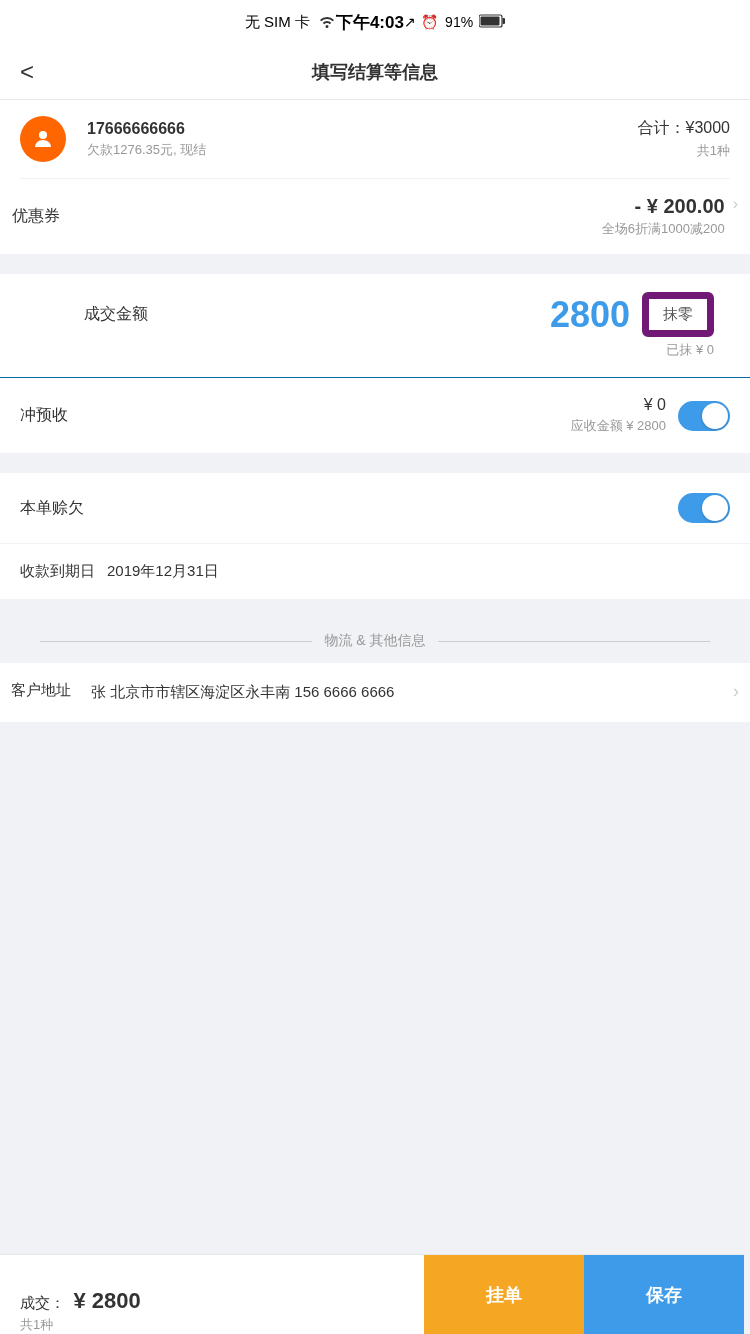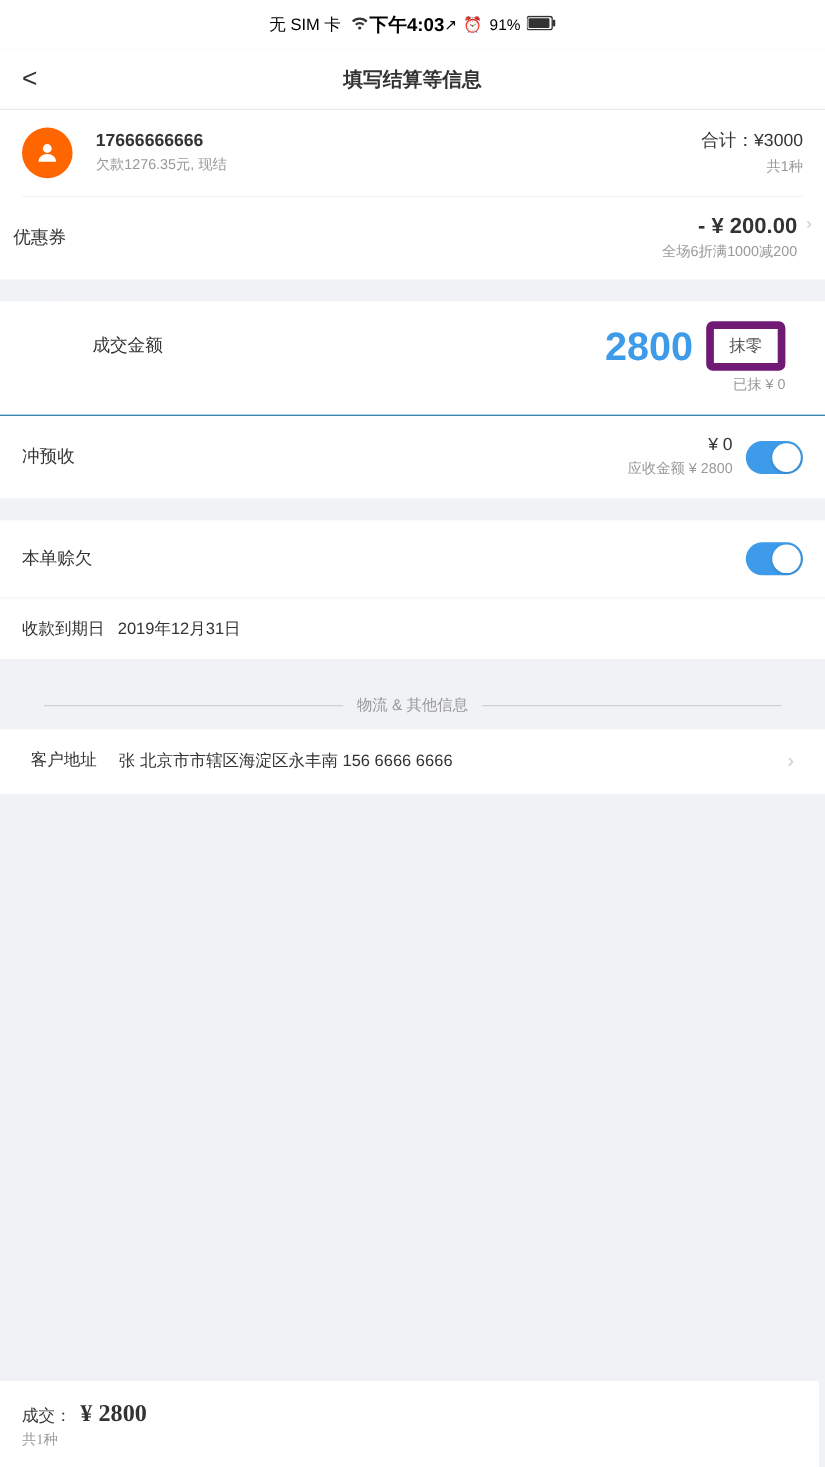--- a/index.html
+++ b/index.html
@@ -218,40 +218,39 @@
     }
     .sep-text {
       font-size: 14px;
       color: #999;
       white-space: nowrap;
     }
 
     
     .address-row {
       background: #fff;
-      padding: 18px 28px;
+      padding: 18px 11px;
       display: flex;
       align-items: flex-start;
       justify-content: space-between;
     }
     .address-label { font-size: 15px; color: #333; margin-right: 20px; flex-shrink: 0; }
     .address-content { font-size: 15px; color: #333; flex: 1; line-height: 1.5; }
 
     
     .bottom-bar {
       position: fixed;
       bottom: 0;
       left: 0;
       width: 744px;
       height: 80px;
       background: #fff;
       display: flex;
-      align-items: center;
+      align-items: flex-end;
       border-top: 1px solid #e8e8e8;
-      font-family: Liberation Serif, serif;
     }
     .bottom-summary {
       padding: 0 20px;
       flex: 1;
     }
     .bottom-deal { font-size: 15px; color: #333; }
     .bottom-deal-amount { font-size: 22px; font-weight: 600; color: #333; margin-left: 4px; }
     .bottom-count { font-size: 13px; color: #999; margin-top: 2px; }
     .bottom-btns {
       display: flex;
@@ -408,13 +407,17 @@
 </div>
 
 <div class="bottom-bar">
   <div class="bottom-summary">
     <div>
       <span class="bottom-deal">成交：</span>
       <span class="bottom-deal-amount">¥ 2800</span>
     </div>
     <div class="bottom-count">共1种</div>
   </div>
+  <div class="bottom-btns">
+    <div class="btn-hang">挂单</div>
+    <div class="btn-save">保存</div>
+  </div>
 </div>
 
 </body></html>

